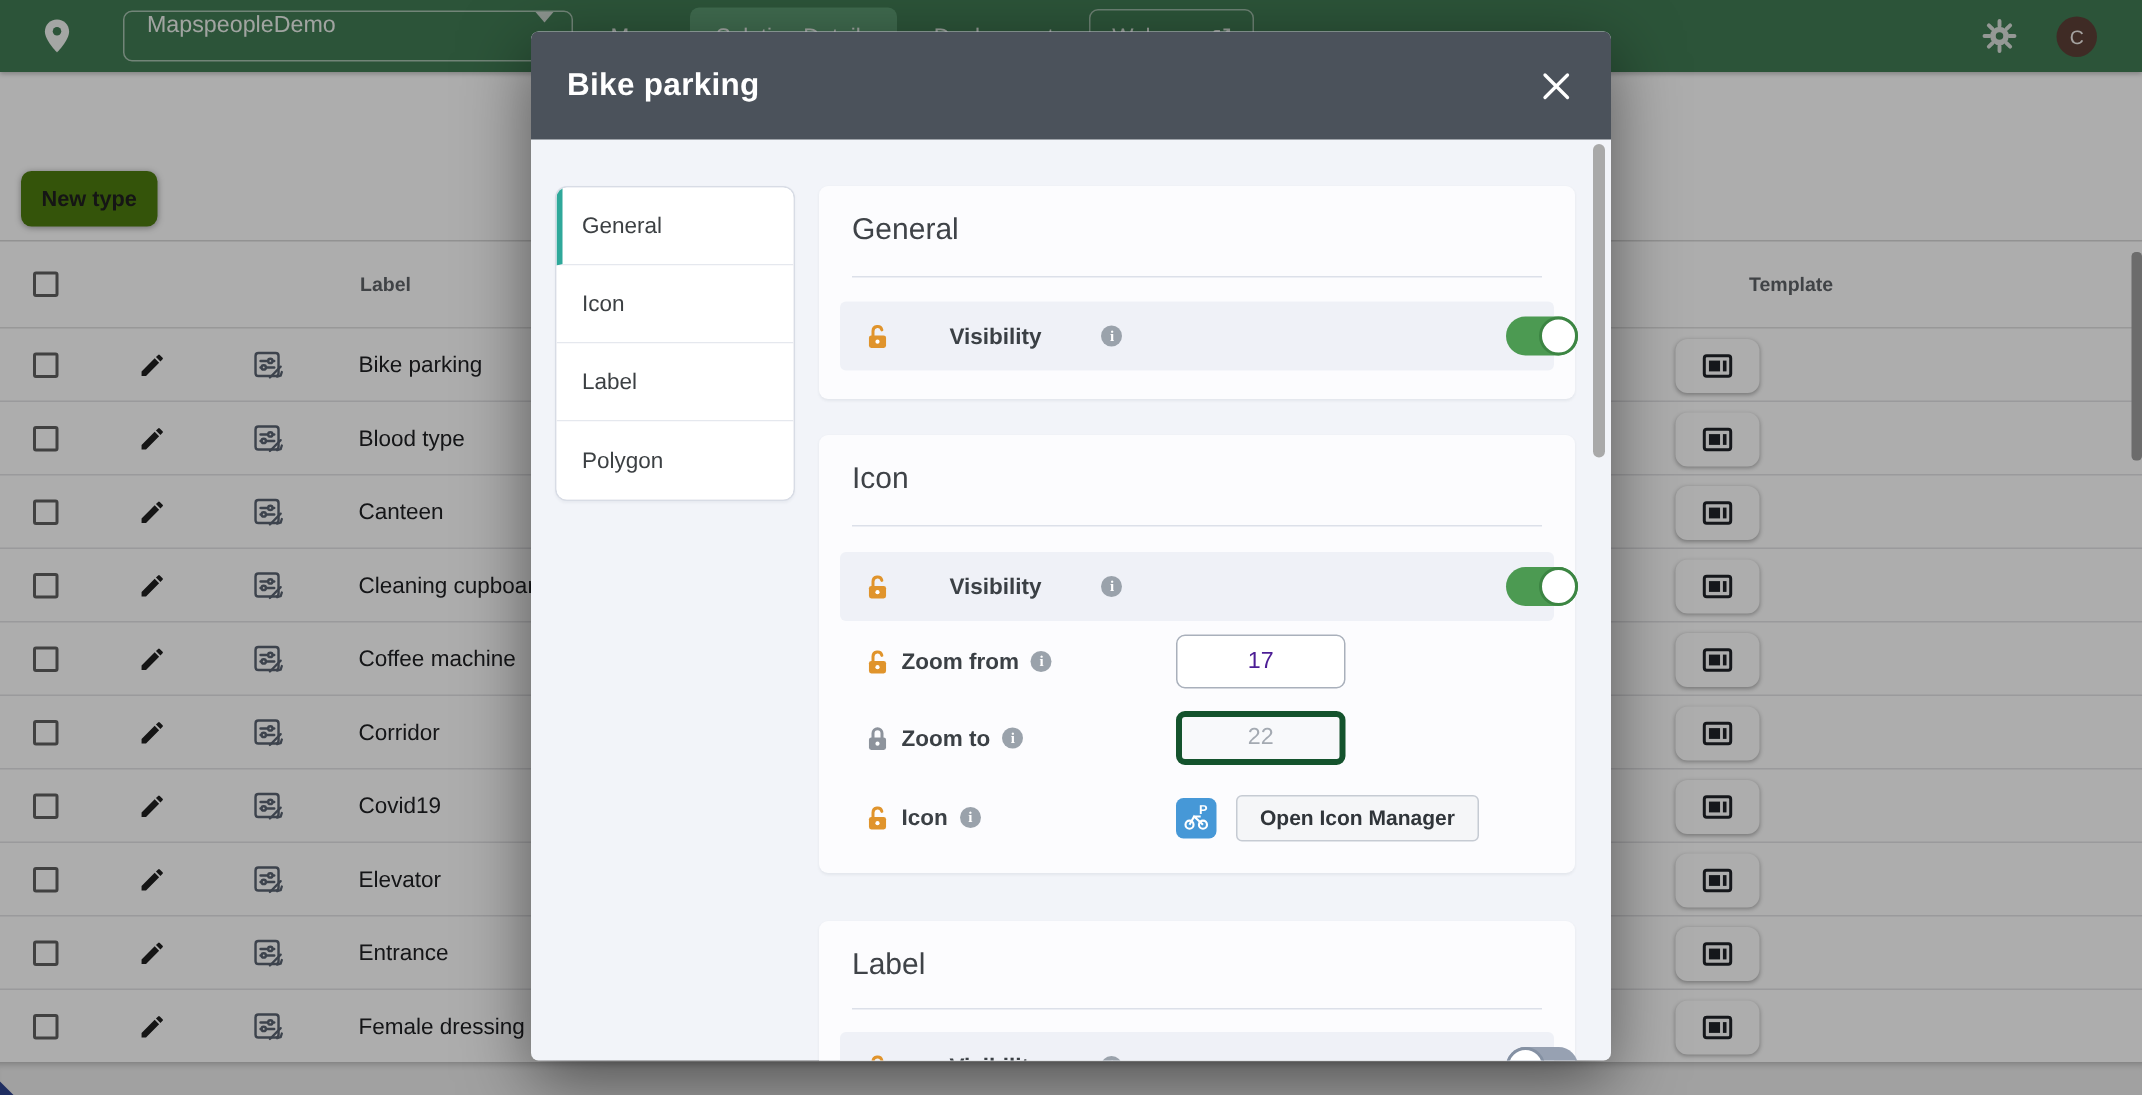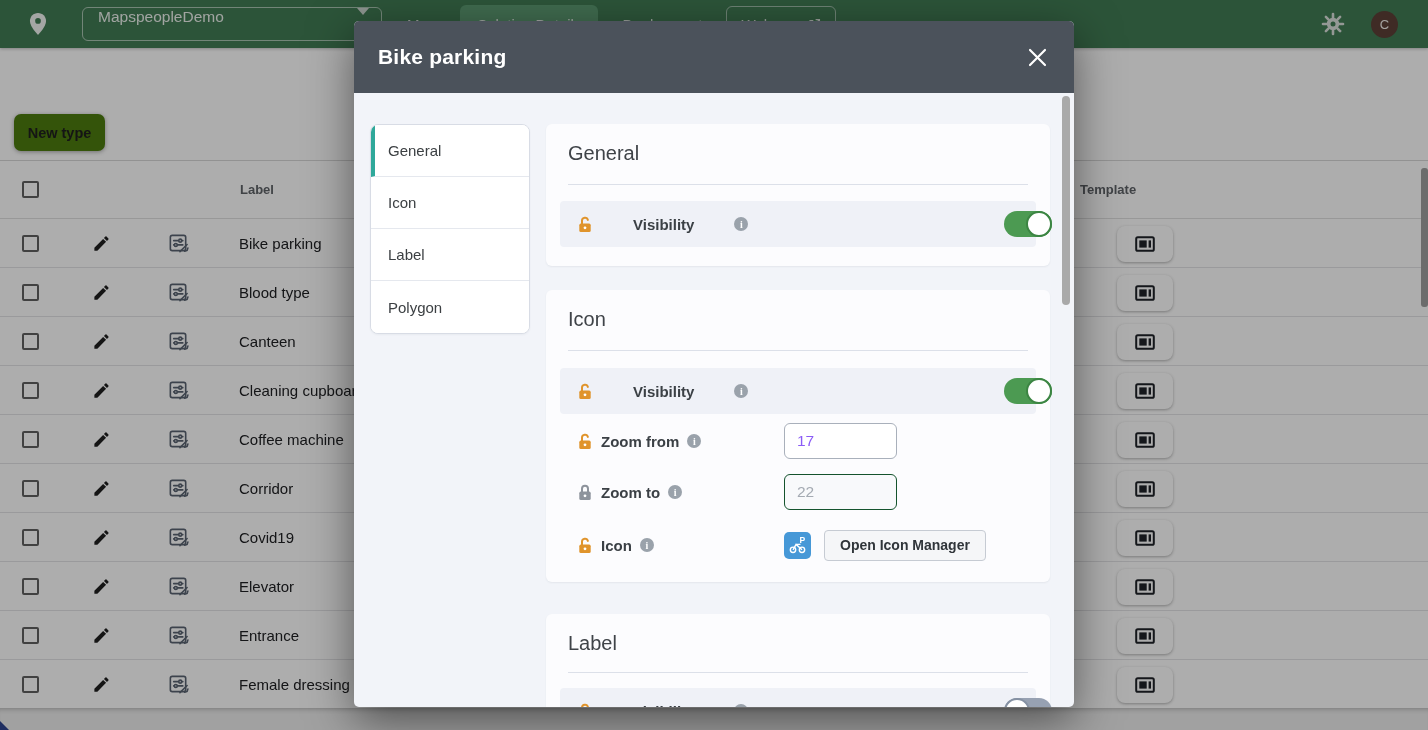--- a/index.html
+++ b/index.html
@@ -63,22 +63,22 @@
   .info-dot { width:14px; height:14px; border-radius:50%; background:#9aa2ab; margin-left:8px; position:relative; }
   .info-dot::after { content:"i"; position:absolute; left:0; top:0; width:14px; height:14px; display:flex; align-items:center; justify-content:center; color:#fff; font-size:10px; font-weight:bold; font-family:"Liberation Serif", serif; }
   .ctrl { position:absolute; left:224px; }
 
   .toggle { width:48px; height:26px; border-radius:13px; position:relative; cursor:pointer; }
   .toggle.on { background:#4c9a52; }
   .toggle.on .knob { position:absolute; right:0px; top:0px; width:26px; height:26px; border-radius:50%; background:#fff; border:2.5px solid #3c8543; }
   .toggle.off { background:#97a1b2; }
   .toggle.off .knob { position:absolute; left:0px; top:0px; width:26px; height:26px; border-radius:50%; background:#fff; border:2.5px solid #8591a3; }
 
-  .zoom-input { width:113px; height:36px; border:1px solid #a9b0bb; border-radius:6px; background:#fff; font-family:inherit; font-size:15.5px; color:#8b5cf6; padding:0 12px; }
-  .zoom-input:disabled { border:1px solid #14532d; background:#f8f9fb; }
+  .zoom-input { width:113px; height:36px; border:1px solid #a9b0bb; border-radius:6px; background:#fff; font-family:inherit; font-size:15.5px; color:#4c1d95; padding:0 12px;text-align:center; }
+  .zoom-input:disabled { border:4px solid #14532d; background:#f8f9fb; }
   .zoom-input::placeholder { color:#a4aab2; }
 
   .bike-icon { position:absolute; left:224px; width:27px; height:27px; border-radius:5px; background:#4698d7; display:flex; align-items:center; justify-content:center; cursor:pointer; }
   .oim-btn { position:absolute; left:264px; height:31px; padding:0 15px; background:#f5f6f8; border:1px solid #c6cbd3; border-radius:4px; font-family:inherit; font-size:14px; font-weight:bold; color:#30353a; cursor:pointer; }
 
   .modal-scroll-thumb { position:absolute; left:708px; top:75px; width:8px; height:209px; background:#a9a9a9; border-radius:4px; }
 </style>
 </head>
 <body>
 
@@ -125,21 +125,21 @@
         <span>C</span>
       </div>
     </div>
 
     <button class="newtype-btn">New type</button>
 
     <div class="table">
       <div class="thead">
         <span class="cb"></span>
         <span class="th-label" style="left:240px">Label</span>
-        <span class="th-label" style="left:1080px">Template</span>
+        <span class="th-label" style="left:1166px">Template</span>
       </div>
       <div id="rows">
   <div class="trow">
     <span class="cb"></span>
     <span class="icon-btn edit-cell">
       <svg width="19" height="19" viewBox="0 0 24 24">
                 <path fill="#1f1f1f" d="M3 17.25V21h3.75L17.8 9.94l-3.75-3.75L3 17.25zM20.7 7.04a1 1 0 0 0 0-1.41l-2.34-2.34a1 1 0 0 0-1.41 0l-1.83 1.83 3.75 3.75 1.83-1.83z"></path>
               </svg>
     </span>
     <span class="icon-btn rules-cell">

